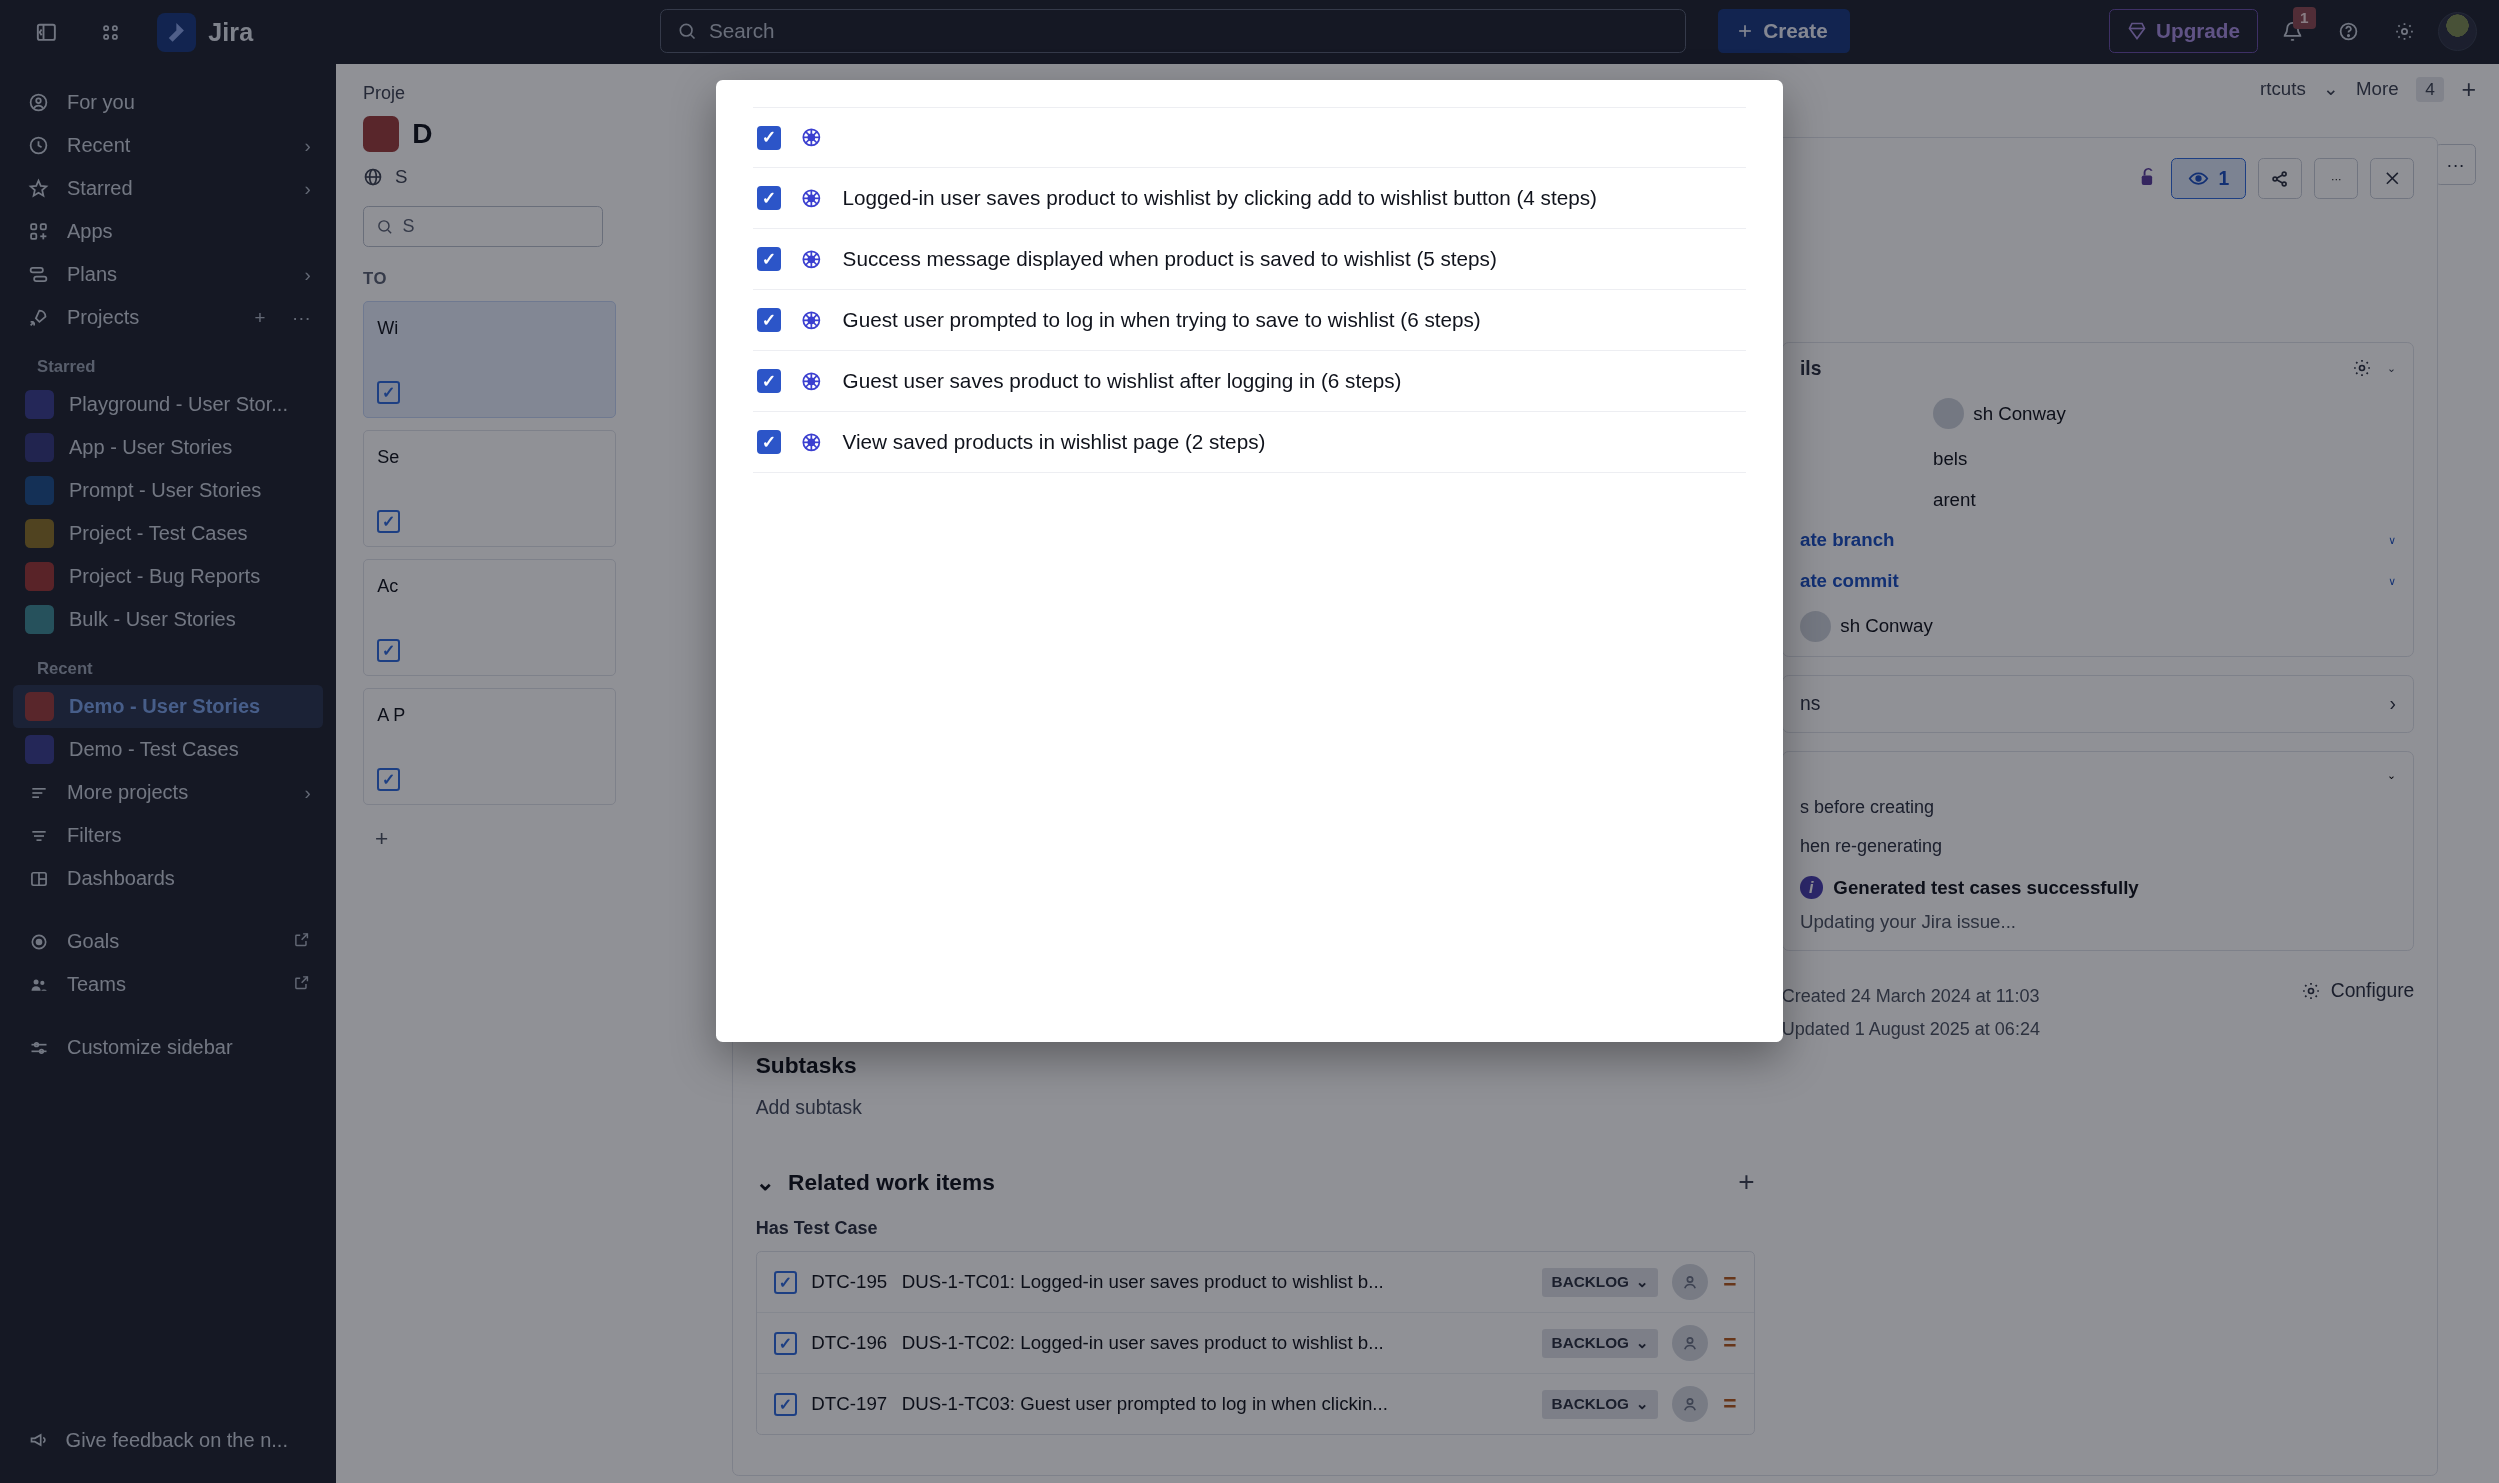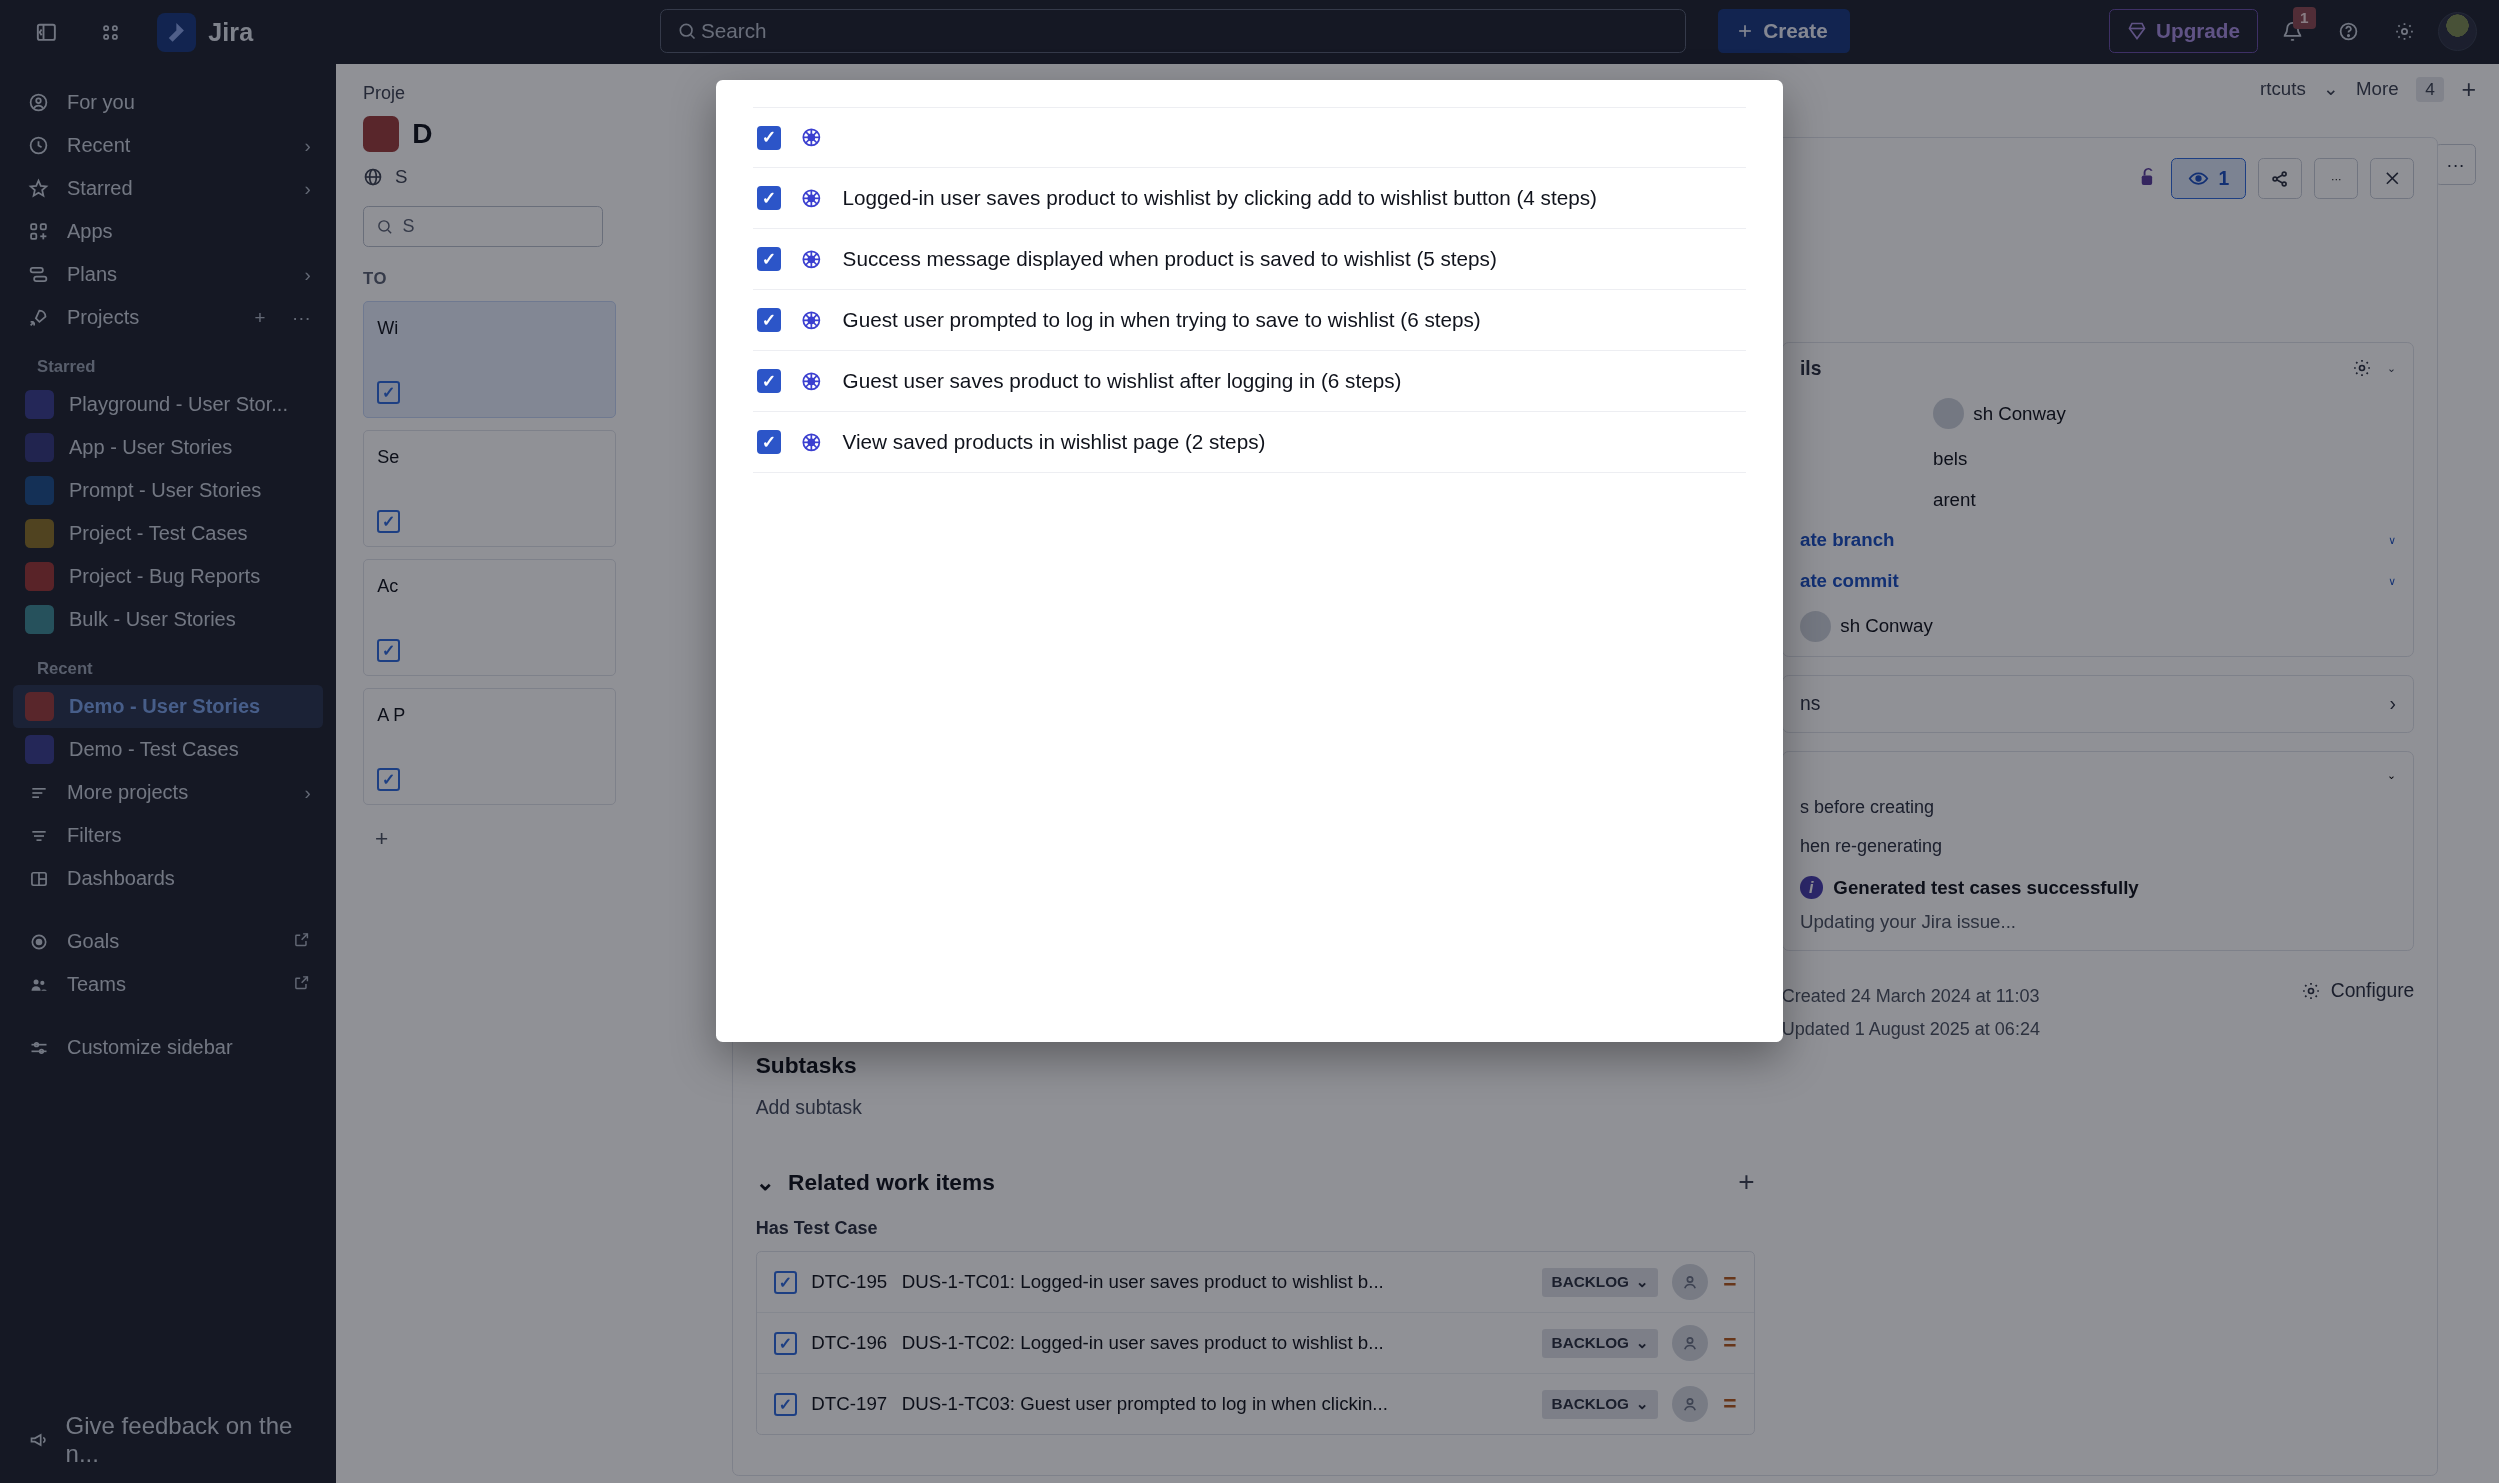--- a/index.html
+++ b/index.html
@@ -27,21 +27,21 @@
   .jira-logo { display: flex; align-items: center; gap: 12px; margin-left: 5.3px; }
   .jira-mark {
     width: 39px; height: 39px; border-radius: 8px; background: #1a3a80;
     display: flex; align-items: center; justify-content: center;
   }
   .jira-text { color: #dfe3ec; font-size: 25px; font-weight: 700; letter-spacing: 0.1px; }
 
   .search-wrap { position: absolute; left: 660px; top: 9.3px; width: 1026px; }
   .search-box {
     height: 44px; border: 1.3px solid #5a6275; border-radius: 6.7px;
-    display: flex; align-items: center; padding: 0 16px; gap: 4px;
+    display: flex; align-items: center; padding: 0 16px; gap: 12px;
     background: transparent;
   }
   .search-box .ph { color: #b7bdcb; font-size: 20.7px; }
 
   .create-btn {
     position: absolute; left: 1718px; top: 9.3px;
     height: 44px; padding: 0 22.7px 0 17.3px; border-radius: 5.3px;
     background: #1a3a80; color: #e9edf7; font-size: 20.7px; font-weight: 600;
     display: flex; align-items: center; gap: 8px; cursor: pointer; border: none;
   }
@@ -82,21 +82,21 @@
   .nav-item.active .label { color: #7ba2e8; font-weight: 600; }
   .sec-head {
     color: #9aa2b2; font-size: 16.7px; font-weight: 700; margin: 17.3px 0 6.7px 37px;
   }
   .proj-icon { width: 29px; height: 29px; border-radius: 5.3px; flex: 0 0 29px; }
   .nav-icon { width: 27px; height: 27px; display: flex; align-items: center; justify-content: center; flex: 0 0 27px; }
   .divider-sp { height: 20px; }
   .feedback {
     position: absolute; bottom: 22.7px; left: 13.3px; right: 13.3px;
     display: flex; align-items: center; gap: 13.3px; padding: 0 12px;
-    height: 40px; color: #c9cfdb; font-size: 24px; cursor: pointer;
+    height: 40px; color: #c9cfdb; font-size: 20px; cursor: pointer;
   }
 
   
   .content { position: absolute; left: 336px; top: 64px; right: 0; bottom: 0; background: #ffffff; }
   .breadcrumb { display: flex; align-items: center; gap: 10.7px; padding: 18.7px 0 0 27px; color: #3d4353; font-size: 18px; }
   .proj-title-row { display: flex; align-items: center; gap: 13.3px; padding: 12px 0 0 27px; }
   .proj-title-row .pic { width: 36px; height: 36px; border-radius: 6.7px; background: #9c3d3d; }
   .proj-title-row .t { font-size: 28px; font-weight: 700; color: #10131c; }
   .sub-row { display: flex; align-items: center; gap: 12px; padding: 14.7px 0 0 27px; color: #3d4353; font-size: 18.7px; }
   .board-search {

